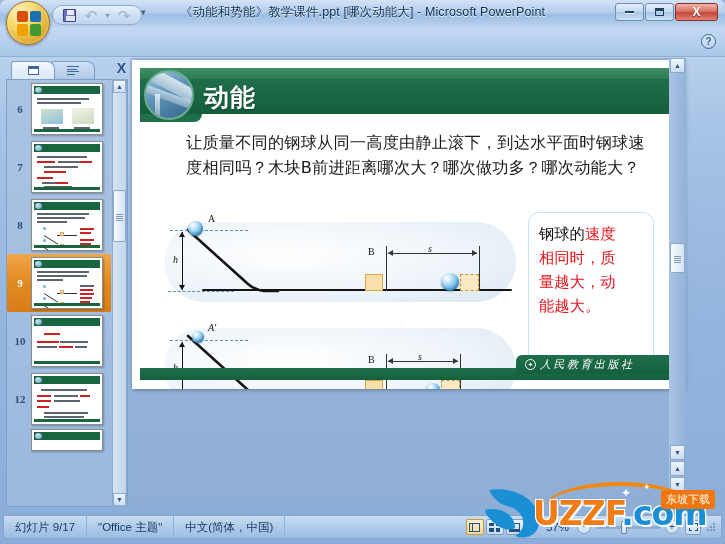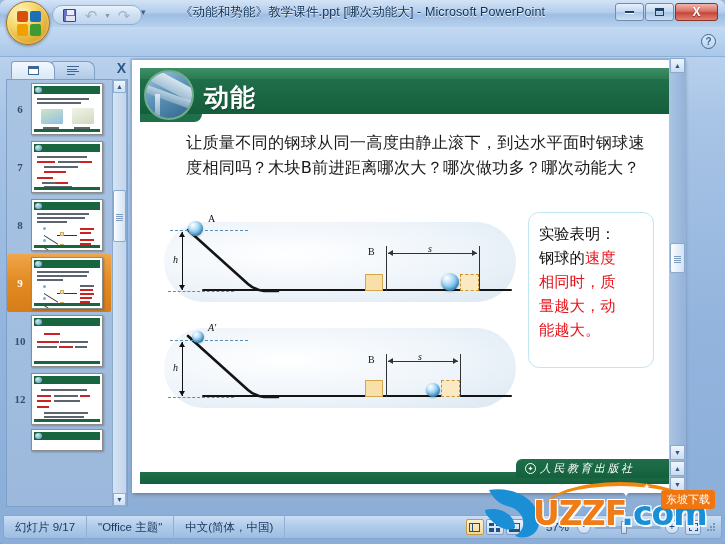--- a/index.html
+++ b/index.html
@@ -213,21 +213,21 @@
     display:block; width:7px; height:1px; background:#7d9cbf;
     box-shadow:0 2px 0 #7d9cbf, 0 4px 0 #7d9cbf, 0 -2px 0 #7d9cbf;
   }
 
   
   #slide-area {
     position:absolute; left:130px; top:1px; width:556px; height:450px;
     background:linear-gradient(180deg,#9fbcdf,#8faed6);
   }
   #slide-canvas {
-    position:absolute; left:2px; top:2px; width:552px; height:433px;
+    position:absolute; left:2px; top:2px; width:552px; height:329px;
     background:#fff; box-shadow:1px 1px 4px rgba(0,0,0,.35);
     overflow:hidden;
     padding-left:39px;
   }
 
   
   #slide-head-band {
     position:absolute; left:8px; top:8px; width:536px; height:11px;
     background:linear-gradient(180deg,#3e8f66 0%,#2a7a52 100%);
   }
@@ -723,21 +723,20 @@
           <span class="vbar" style="left:226px;top:36px;height:43px"></span>
           <span class="vbar" style="left:300px;top:36px;height:43px"></span>
           <span class="s-arrow" style="left:228px;top:43px;width:70px"></span>
           <span class="lbl ital" style="left:258px;top:33px">s</span>
           <span class="ball" style="left:266px;top:65px;width:14px;height:14px"></span>
           <span class="block dashed" style="left:281px;top:62px;width:19px;height:17px"></span>
         </div>
 
         <div id="conclusion-box">
           <div id="conclusion-text">
-            <div><span>实验表明：</span></div>
             <div><span>钢球的</span><span class="red">速度</span></div>
             <div><span class="red">相同时，质</span></div>
             <div><span class="red">量越大，动</span></div>
             <div><span class="red">能越大。</span></div>
           </div>
         </div>
 
         <div id="slide-foot">
           <div id="pub-logo">
             <span class="seal">✦</span>

